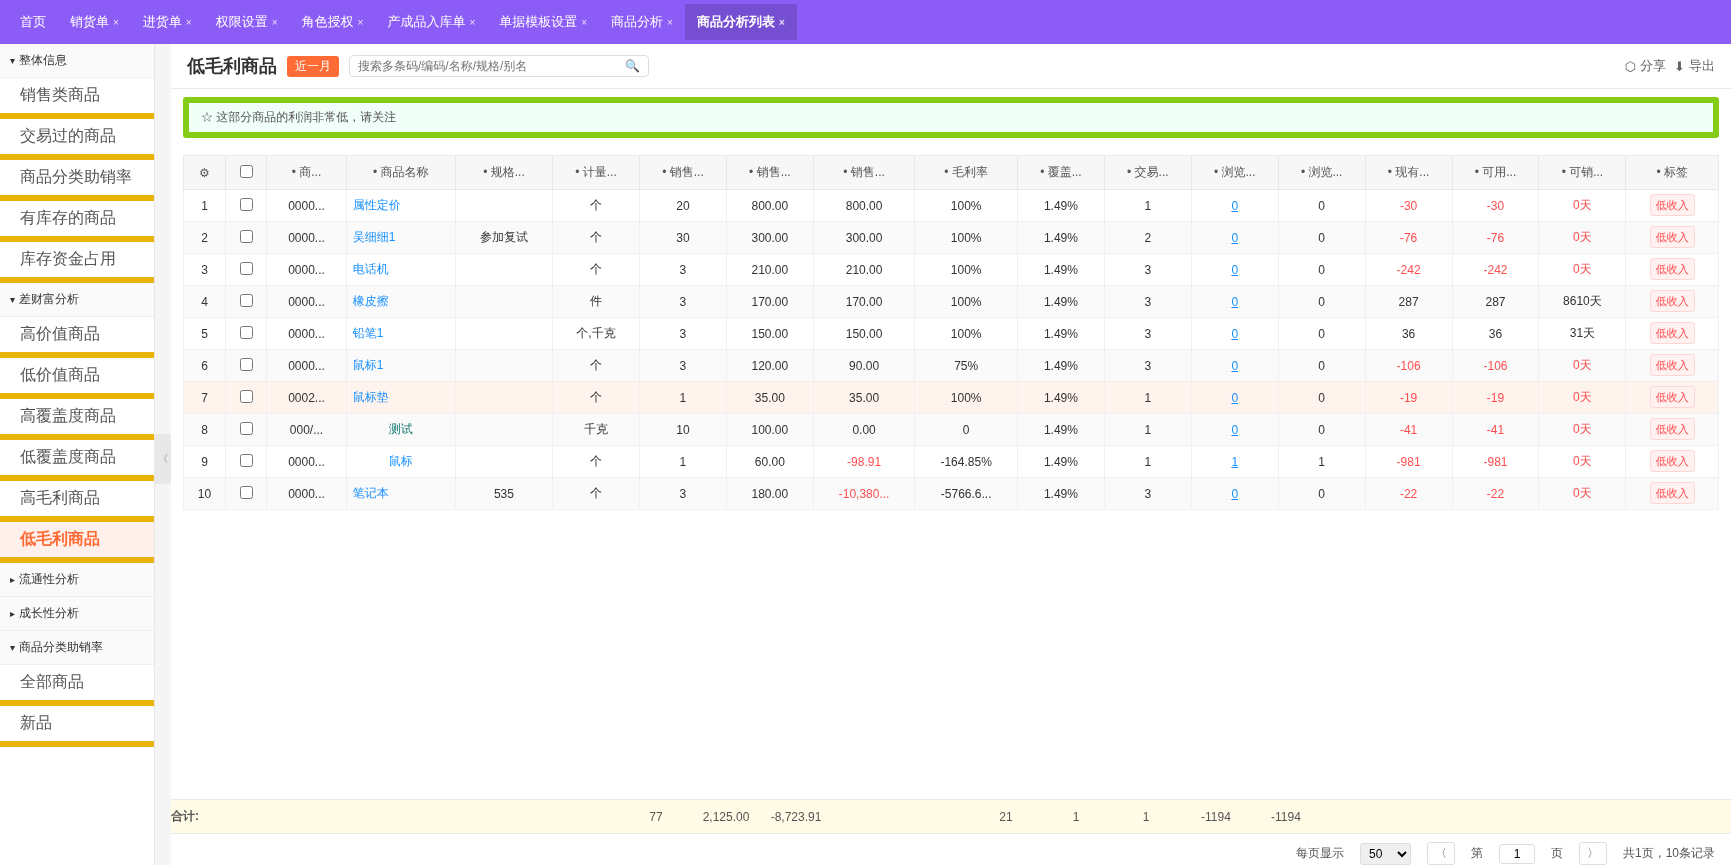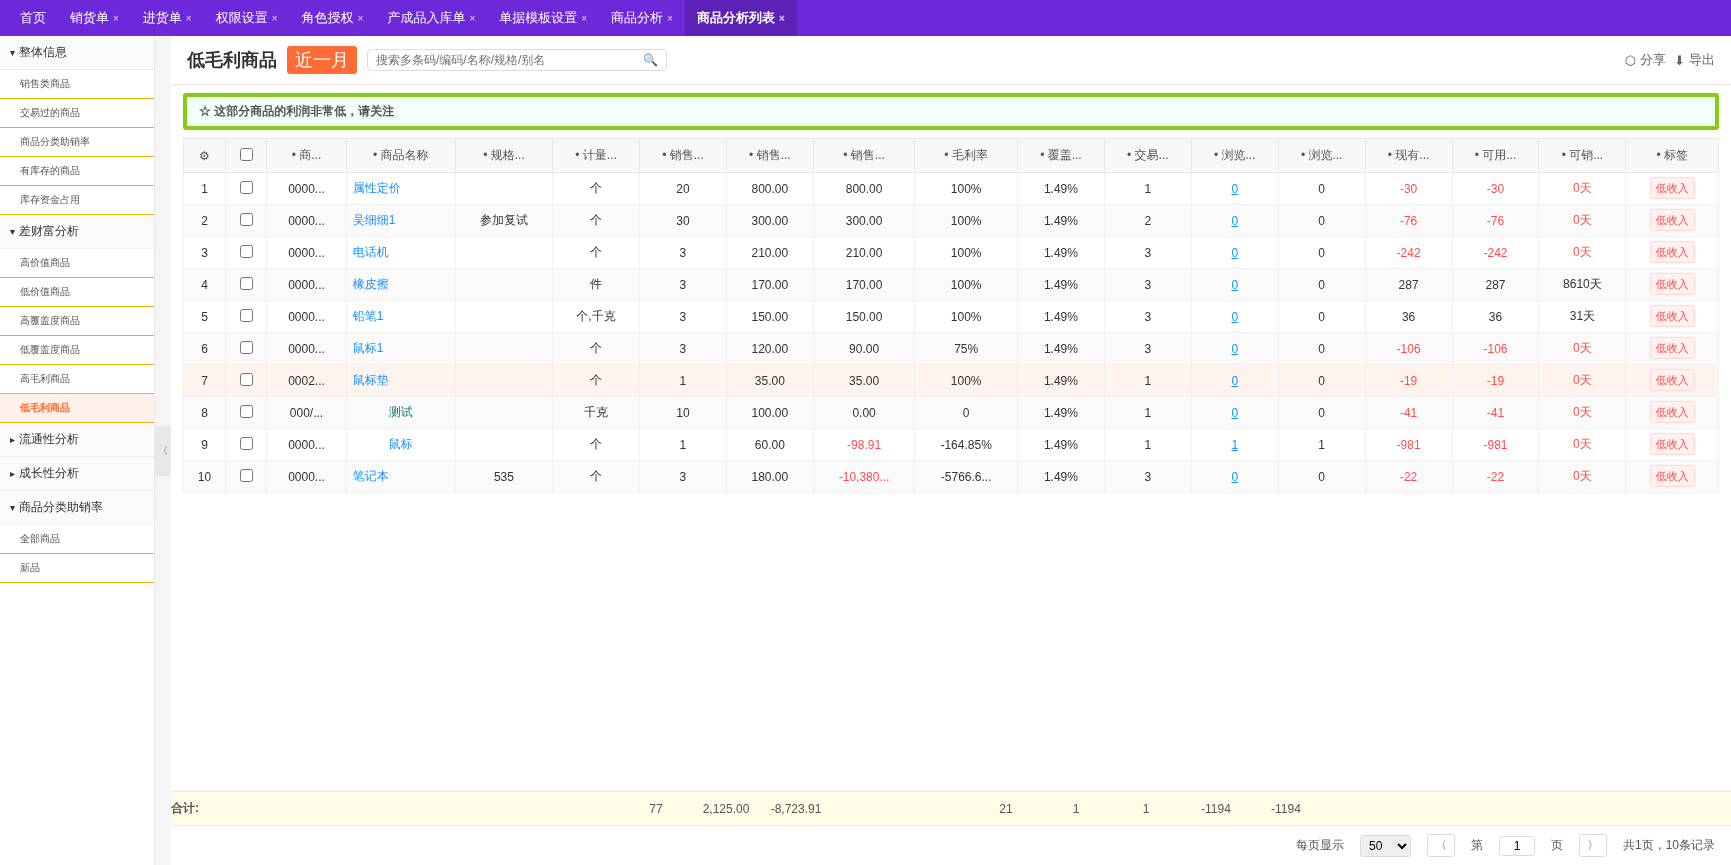--- a/index.html
+++ b/index.html
@@ -1,23 +1,23 @@
 <!DOCTYPE html>
 <html><head>
   <meta charset="utf-8">
   <style>
     * { box-sizing: border-box; margin: 0; padding: 0; }
     body { font-family: "Microsoft YaHei", Arial, sans-serif; font-size: 12px; color: #333; background: #f5f5f5; }
 
     
     .top-nav {
-      background: #6d28d9;
-      display: flex;
-      align-items: center;
-      height: 36px;
+      background: #8b5cf6;
+      display: flex;
+      align-items: center;
+      height: 44px;
       padding: 0 8px;
     }
     .top-nav .nav-item {
       color: #fff;
       padding: 0 12px;
       height: 36px;
       display: flex;
       align-items: center;
       cursor: pointer;
       font-size: 13px;
@@ -46,24 +46,24 @@
       padding: 8px 10px;
       font-size: 12px;
       color: #333;
       cursor: pointer;
       background: #fafafa;
       border-bottom: 1px solid #f0f0f0;
     }
     .sidebar-group-header .arrow { margin-right: 4px; font-size: 10px; }
     .sidebar-item {
       padding: 7px 12px 7px 20px;
-      font-size: 10px;
+      font-size: 16px;
       color: #555;
       cursor: pointer;
-      border-bottom: 1px solid #eab308;
+      border-bottom: 6px solid #eab308;
     }
     .sidebar-item.active { background: #fff0eb; color: #ff6b35; font-weight: bold; }
 
     
     .content-area {
       flex: 1;
       display: flex;
       flex-direction: column;
       overflow: hidden;
       background: #fff;
@@ -81,21 +81,21 @@
     .page-title {
       font-size: 18px;
       font-weight: bold;
       color: #333;
     }
     .tag-btn {
       background: #ff6b35;
       color: #fff;
       border-radius: 3px;
       padding: 2px 8px;
-      font-size: 18px;
+      font-size: 12px;
       cursor: pointer;
     }
     .search-box {
       display: flex;
       align-items: center;
       border: 1px solid #ddd;
       border-radius: 4px;
       padding: 3px 8px;
       flex: 1;
       max-width: 300px;
@@ -118,27 +118,26 @@
       align-items: center;
       gap: 4px;
       color: #666;
       cursor: pointer;
       font-size: 13px;
     }
 
     
     .notice-bar {
       background: #f0fff8;
-      border: 4px solid #84cc16;
+      border: 6px solid #84cc16;
       padding: 6px 12px;
       font-size: 12px;
       color: #555;
-      margin: 8px 12px 0 12px;
+      margin: 8px 12px 9px 12px;
       border-radius: 3px;
-      font-weight: bold;
     }
 
     
     .table-wrapper {
       flex: 1;
       overflow: auto;
       padding: 8px 12px;
     }
     table {
       width: 100%;

